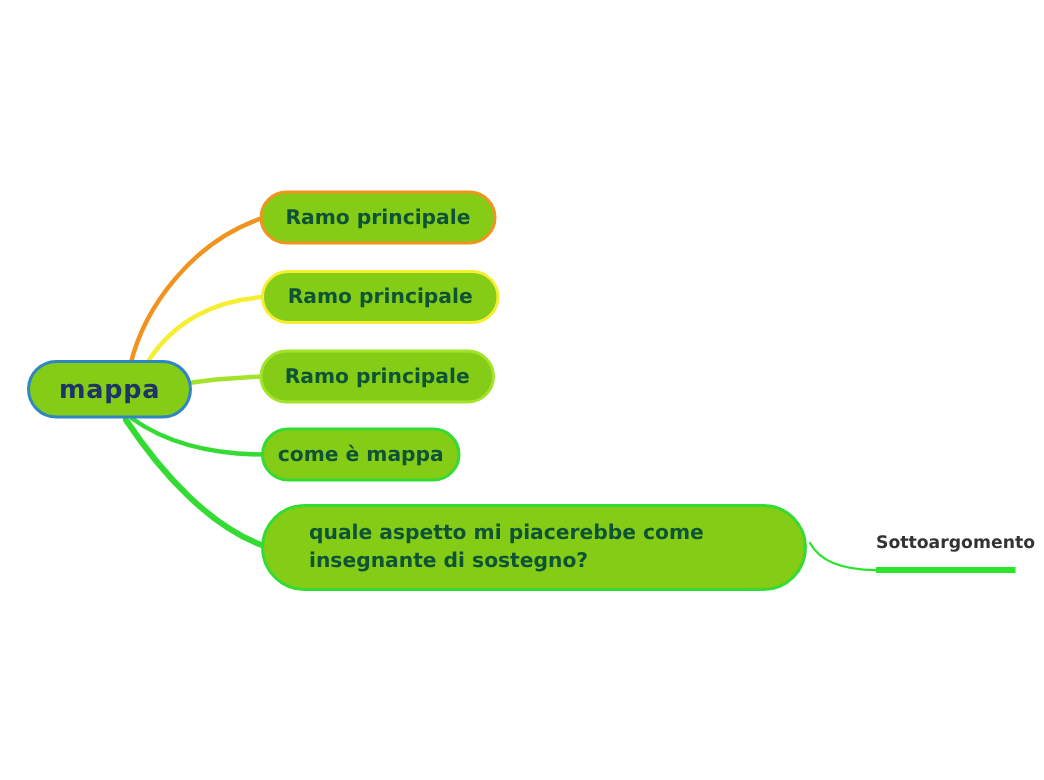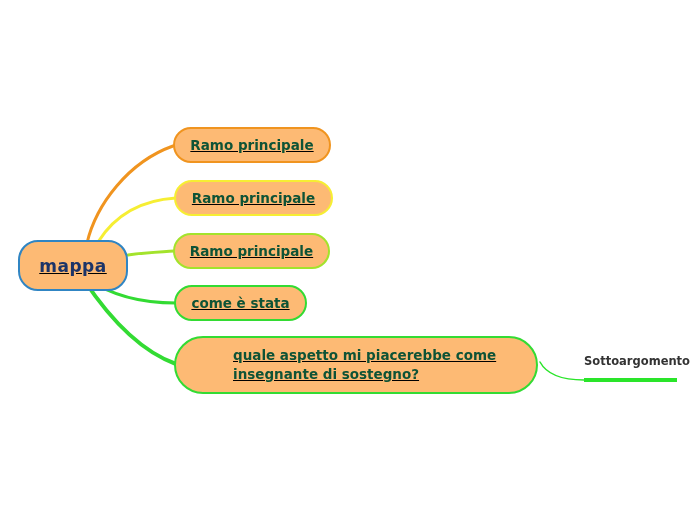--- a/index.html
+++ b/index.html
@@ -18,53 +18,52 @@
     position: absolute;
     left: 0;
     top: 0;
     width: 696px;
     height: 520px;
     z-index: 1;
   }
   .node {
     position: absolute;
     box-sizing: border-box;
-    background: #fdba74;
+    background: #84cc16;
     border-style: solid;
     border-width: 2px;
     display: flex;
     align-items: center;
     justify-content: center;
     font-weight: bold;
     z-index: 2;
     cursor: default;
-    text-decoration: underline;
   }
   .root-node {
     left: 18px;
     top: 240px;
     width: 110px;
-    height: 51px;
+    height: 39px;
     border-radius: 20px;
     font-size: 17px;
     letter-spacing: 0.5px;
   }
   .branch-node {
     height: 36px;
     border-radius: 18px;
     font-size: 13.5px;
   }
   .branch-1 { left: 173px; top: 127px; width: 158px; }
   .branch-2 { left: 174px; top: 180px; width: 159px; }
   .branch-3 { left: 173px; top: 233px; width: 157px; }
   .branch-4 { left: 174px; top: 285px; width: 133px; }
   .branch-5 {
     left: 174px; top: 336px; width: 364px; height: 58px;
     border-radius: 29px;
-    justify-content: center;
+    justify-content: flex-start;
   }
   .branch-5 .wrap-text {
     display: block;
     margin-left: 30px;
     width: 276px;
     font-size: 13.5px;
     line-height: 19px;
     text-align: left;
   }
   .subtopic-label {
@@ -102,20 +101,20 @@
 
 <div class="node branch-node branch-2" style="border-color: rgb(246, 238, 51);">
   <span style="color: rgb(14, 83, 54);">Ramo principale</span>
 </div>
 
 <div class="node branch-node branch-3" style="border-color: rgb(163, 227, 44);">
   <span style="color: rgb(14, 83, 54);">Ramo principale</span>
 </div>
 
 <div class="node branch-node branch-4" style="border-color: rgb(51, 219, 51);">
-  <span style="color: rgb(14, 83, 54);">come è stata</span>
+  <span style="color: rgb(14, 83, 54);">come è mappa</span>
 </div>
 
 <div class="node branch-node branch-5" style="border-color: rgb(51, 219, 51);">
   <span class="wrap-text" style="color: rgb(14, 83, 54);">quale aspetto mi piacerebbe come insegnante di sostegno?</span>
 </div>
 
 <div class="subtopic-label" style="color: rgb(51, 51, 51);">Sottoargomento</div>
 
 </body></html>

